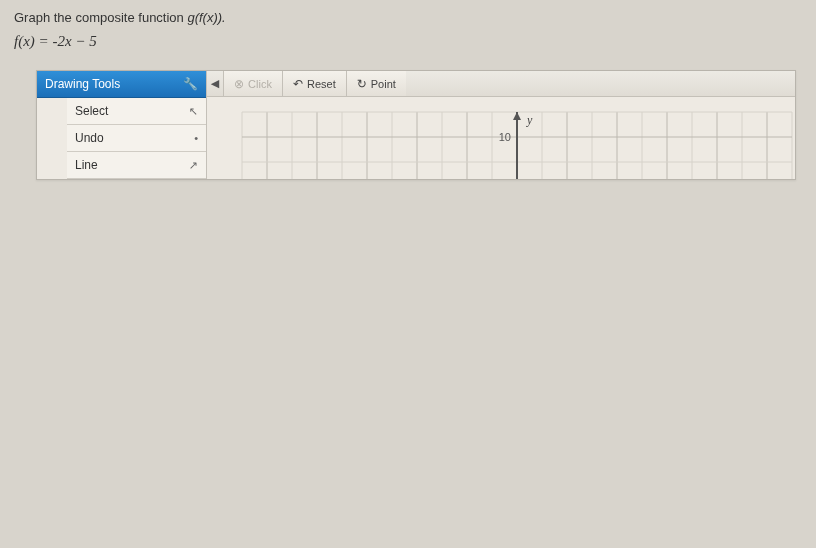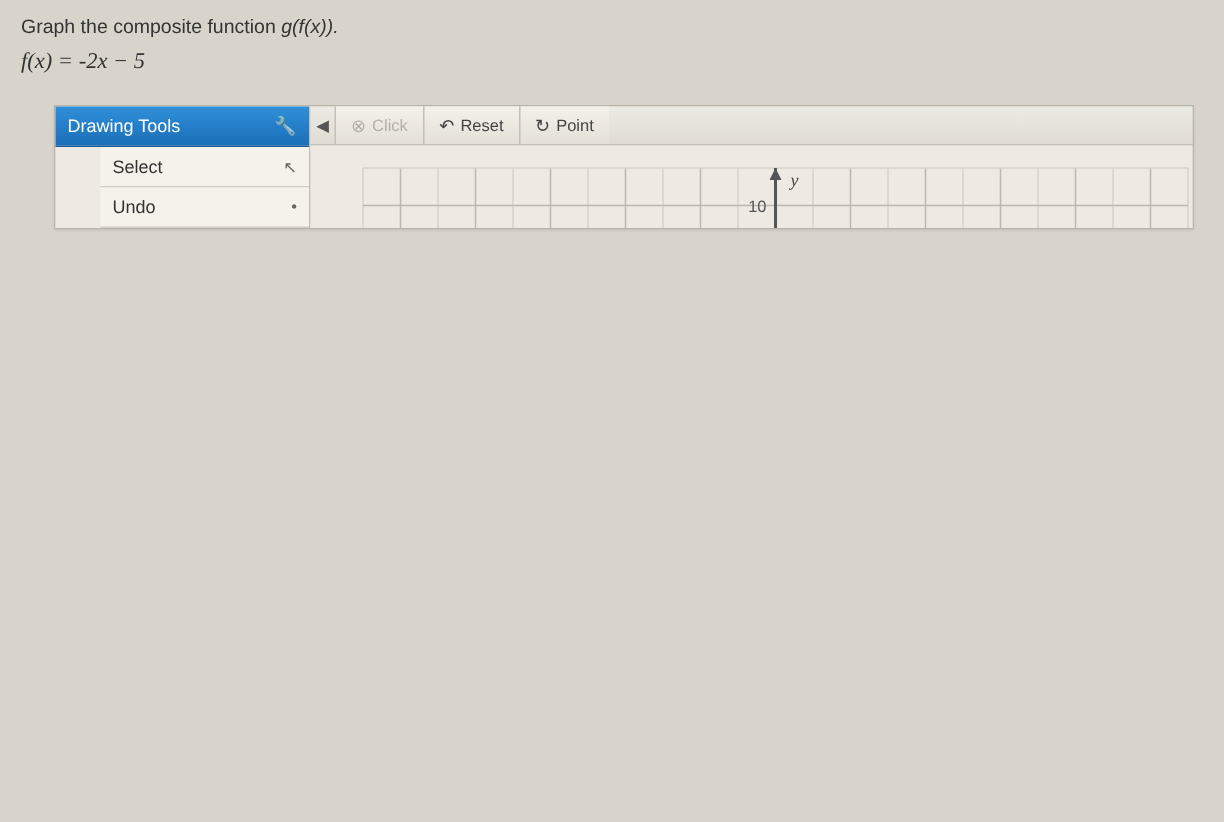--- a/index.html
+++ b/index.html
@@ -99,20 +99,24 @@
       <span>Drawing Tools</span>
       <span class="wrench">🔧</span>
     </div>
     <div class="tool">
       <span>Select</span>
       <span class="ticon">↖</span>
     </div>
     <div class="tool">
       <span>Undo</span>
       <span class="ticon">•</span>
+    </div>
+    <div class="tool">
+      <span>Line</span>
+      <span class="ticon">↗</span>
     </div>
   </div>
   <div class="main">
     <div class="topbar">
       <div class="arrow">◀</div>
       <div class="btn disabled">
         <span class="bicon">⊗</span>
         <span>Click</span>
       </div>
       <div class="btn">

